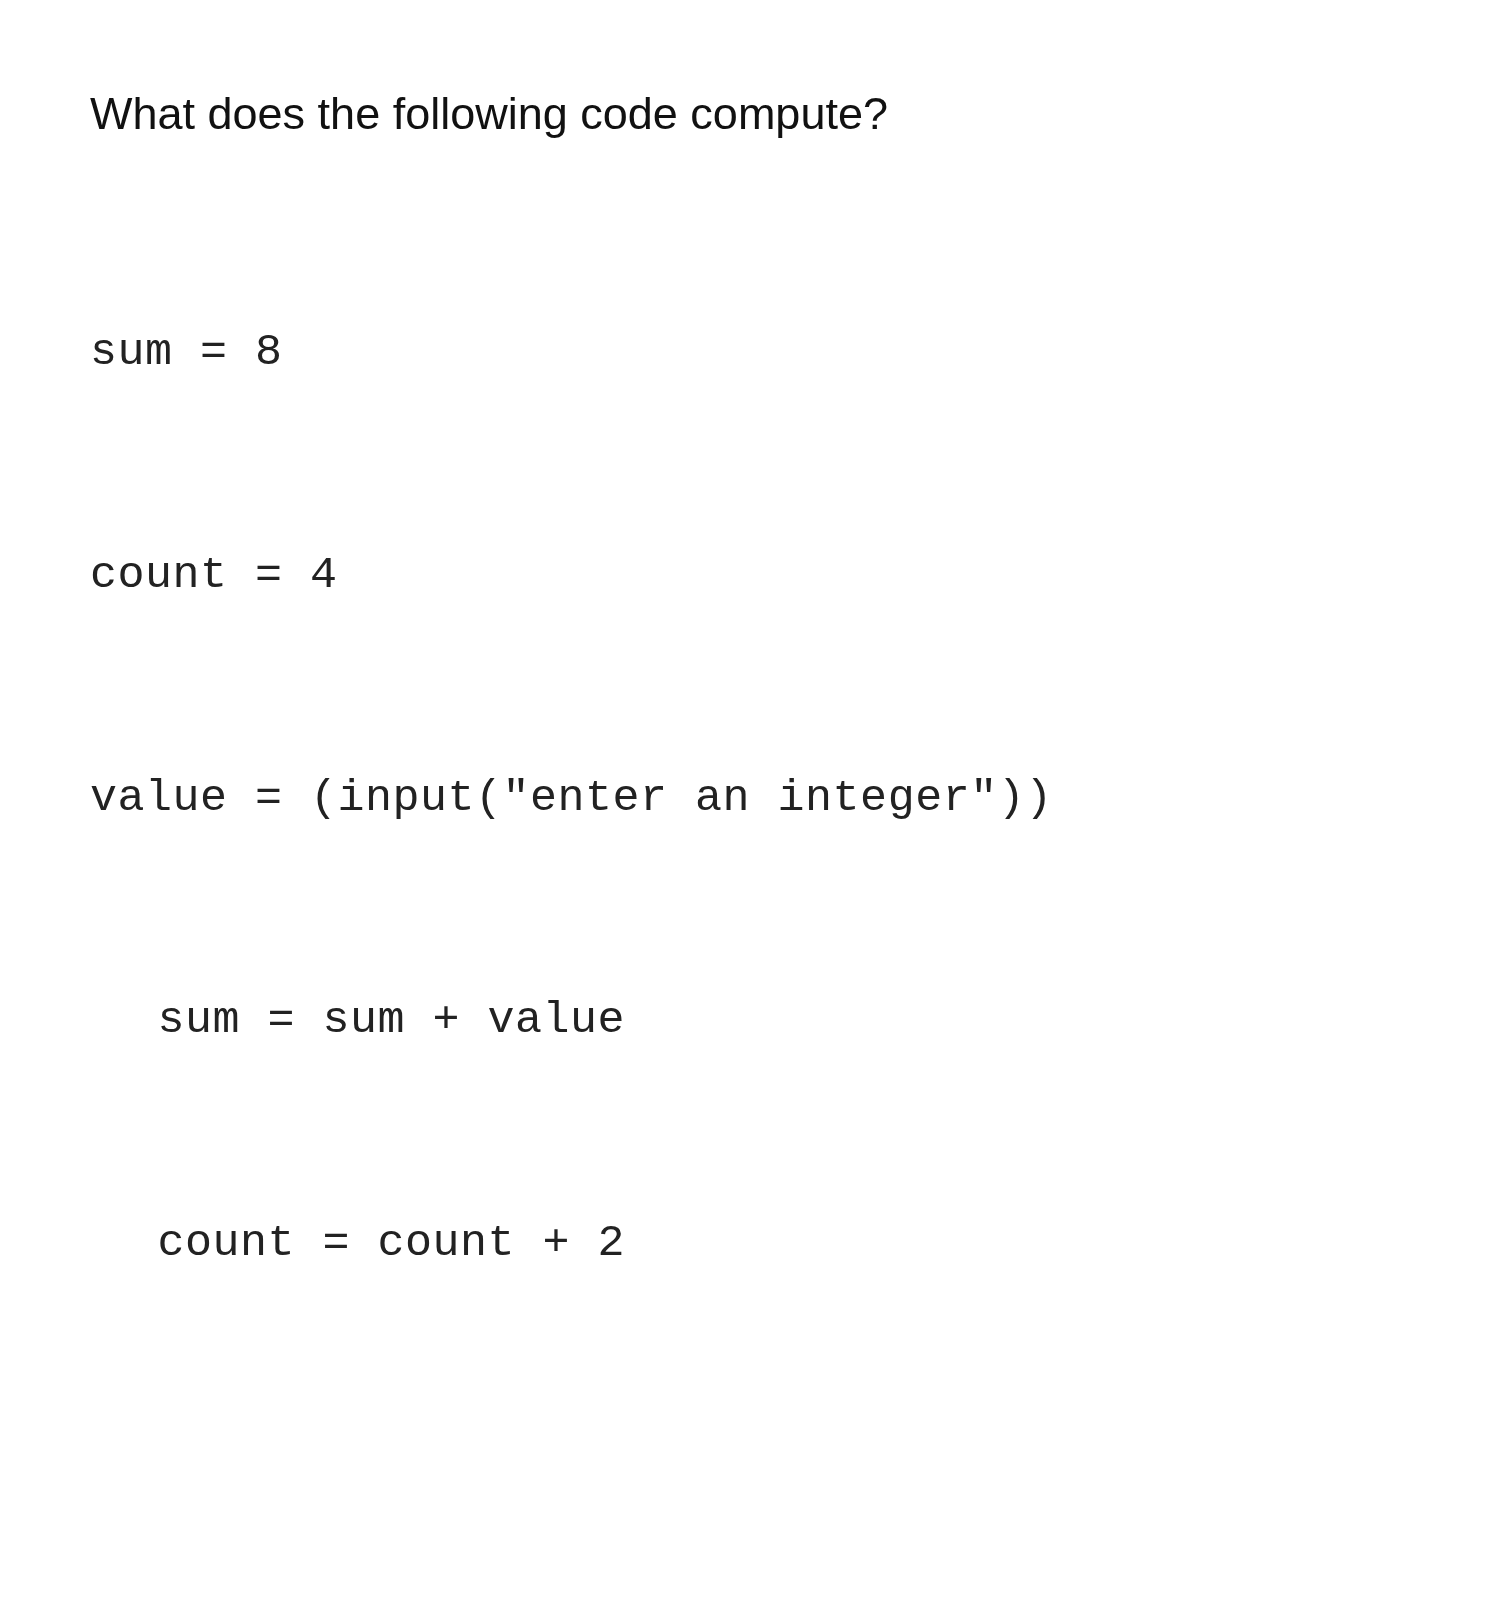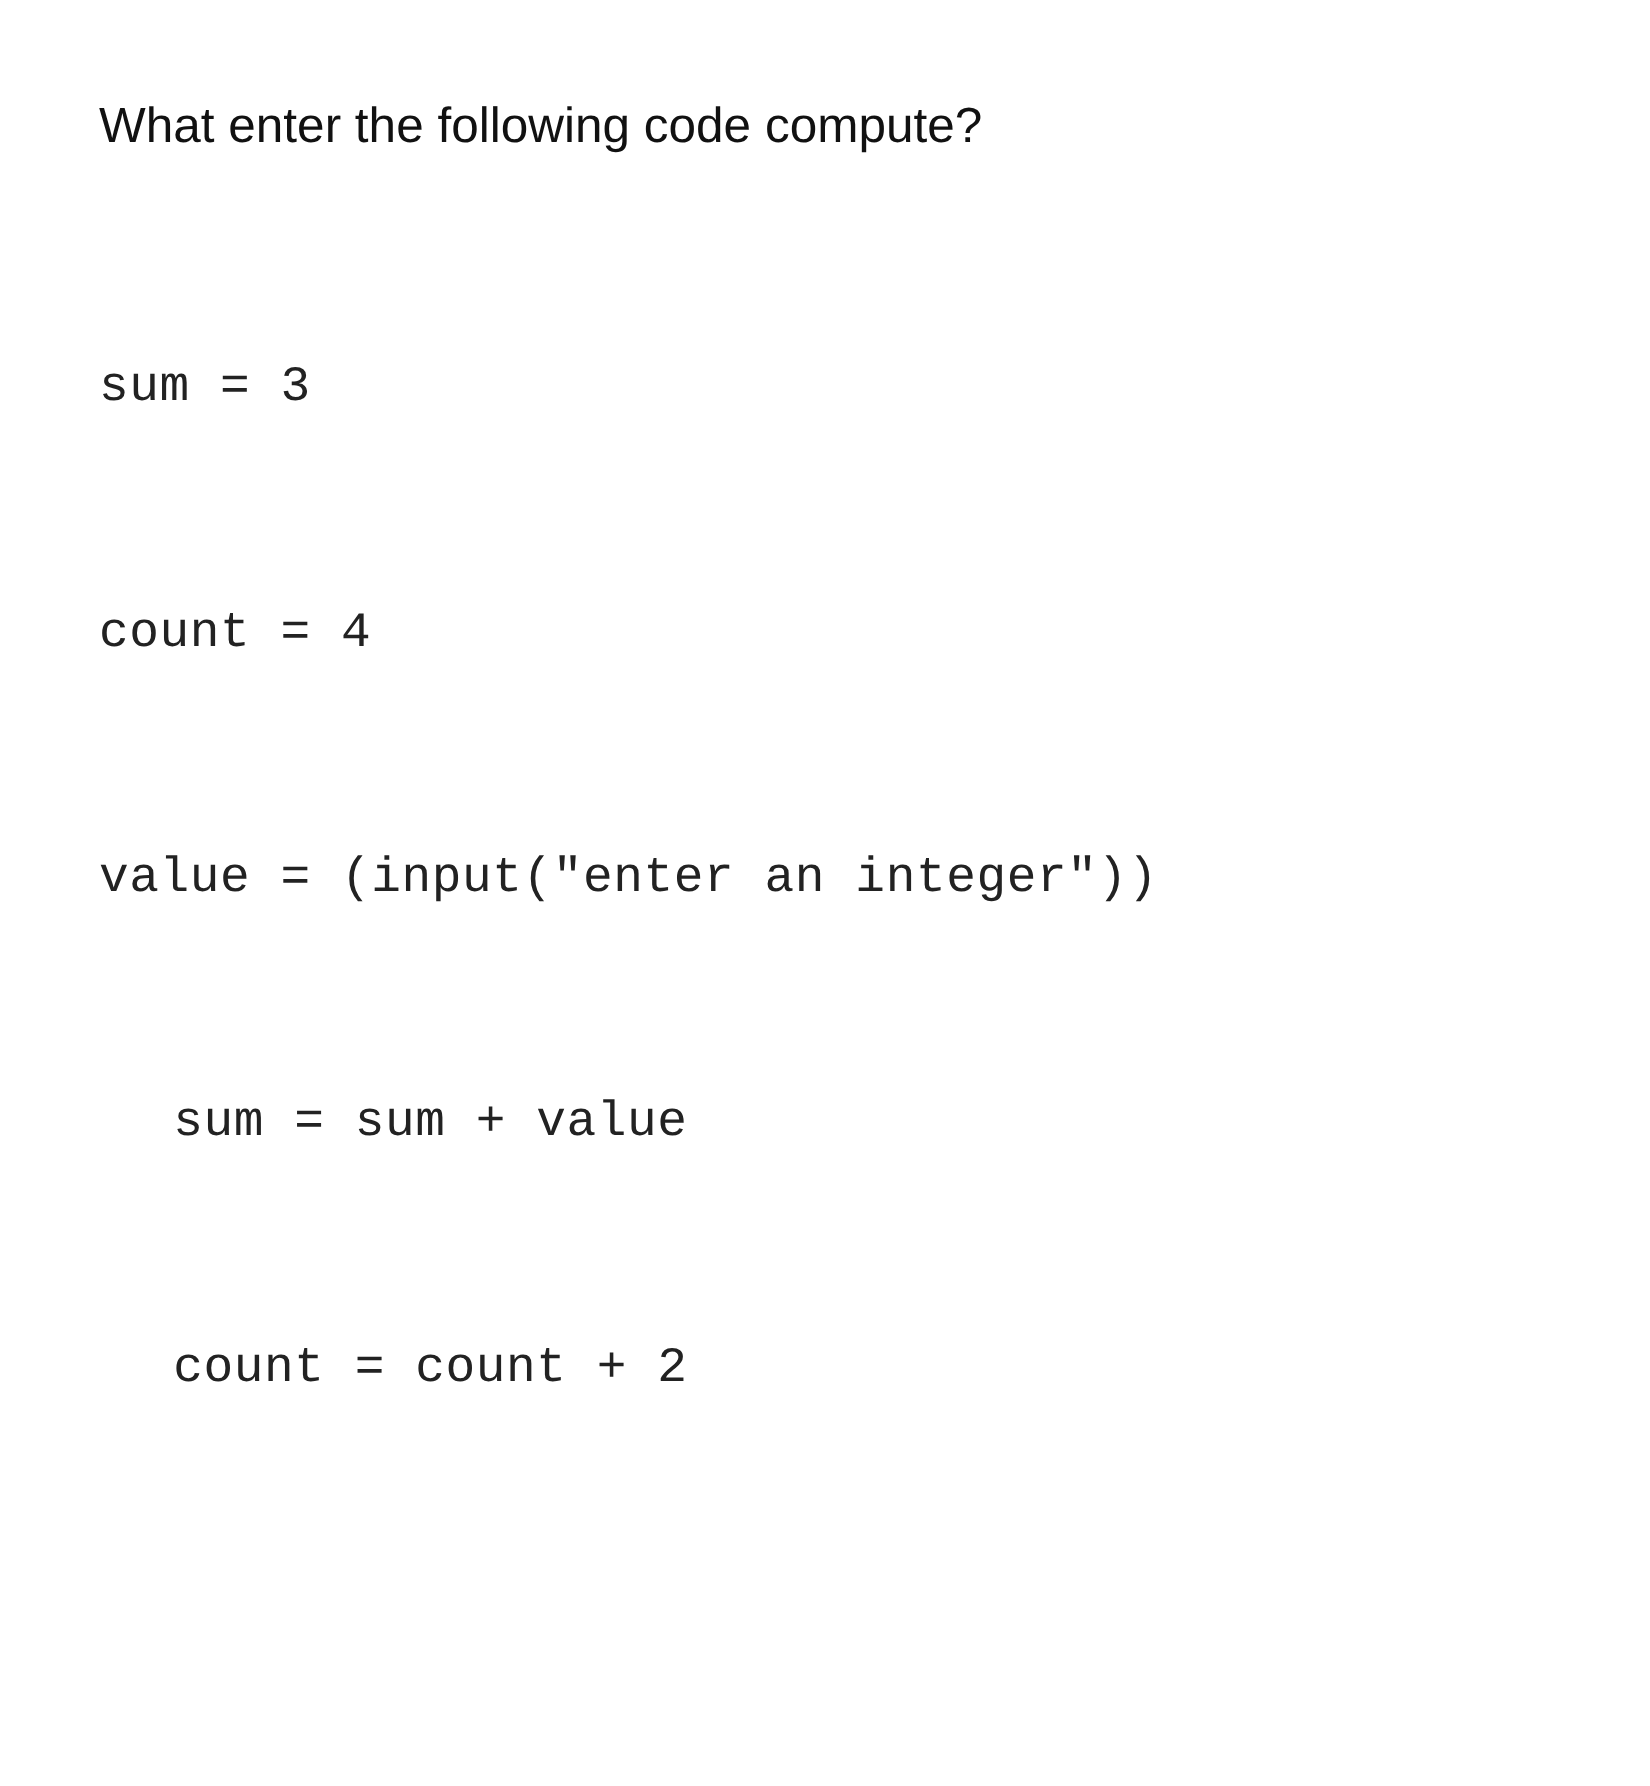--- a/index.html
+++ b/index.html
@@ -35,24 +35,24 @@
       display: block;
     }
     .code-indent {
       padding-left: 2.5ch;
     }
   </style>
 </head>
 <body>
 
 <div>
-  <div class="question-title">What enter the following code compute?</div>
+  <div class="question-title">What does the following code compute?</div>
 
   <div class="code-block">
-    <span class="code-line">sum = 3</span>
+    <span class="code-line">sum = 8</span>
     <span class="code-line">count = 4</span>
     <span class="code-line">value = (input("enter an integer"))</span>
     <span class="code-line code-indent">sum = sum + value</span>
     <span class="code-line code-indent">count = count + 2</span>
     
     
     
   </div>
 
 </div>

